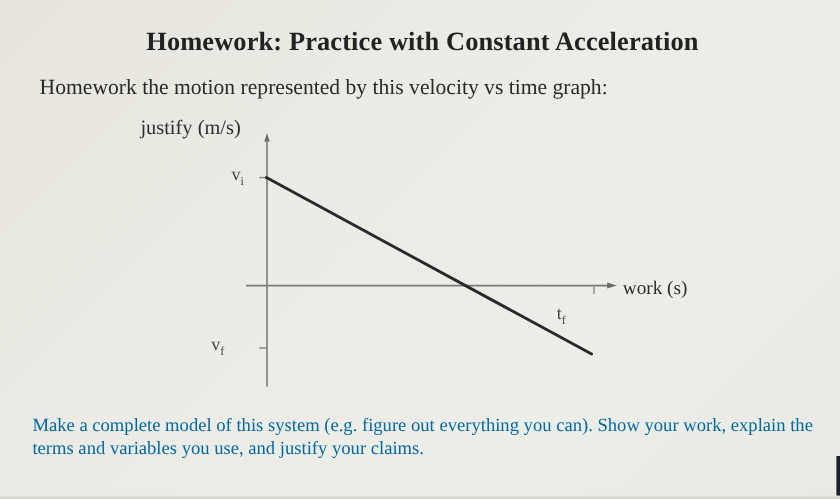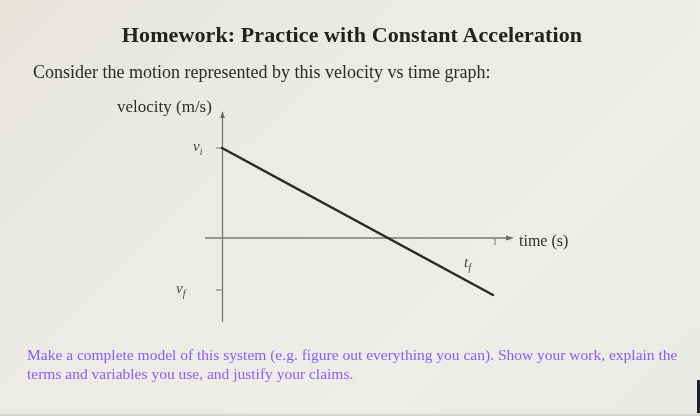--- a/index.html
+++ b/index.html
@@ -17,41 +17,41 @@
   .intro {
     position:absolute; left:33px; top:62px; font-size:18px; color:#2a2a2a;
   }
   .ylabel {
     position:absolute; left:117px; top:97px; font-size:17px; color:#2e2e2e;
   }
   .xlabel {
     position:absolute; left:519px; top:232px; font-size:16px; color:#2e2e2e;
   }
   .math {
-    position:absolute; font-style:italic; font-size:15px; color:#444;
+    position:absolute; font-size:15px; color:#444;
   }
   .footer {
-    position:absolute; left:27px; top:345px; width:660px; font-size:15.5px; line-height:19px; color:#8b5cf6;
+    position:absolute; left:27px; top:345px; width:660px; font-size:15.5px; line-height:19px; color:#0369a1;
   }
   svg.graph { position:absolute; left:0; top:0; }
   .edge {
     position:absolute; right:0; top:380px; width:3px; height:36px; background:#1a2230;
   }
   .bottom-shadow {
     position:absolute; left:0; bottom:0; width:700px; height:3px; background:linear-gradient(#e6e6e0,#cfcfc8);
   }
 </style>
 </head>
 <body>
 
 <div class="title">Homework: Practice with Constant Acceleration</div>
-<div class="intro">Consider the motion represented by this velocity vs time graph:</div>
+<div class="intro">Homework the motion represented by this velocity vs time graph:</div>
 
-<div class="ylabel">velocity (m/s)</div>
-<div class="xlabel">time (s)</div>
+<div class="ylabel">justify (m/s)</div>
+<div class="xlabel">work (s)</div>
 
 <svg class="graph" width="700" height="416" viewBox="0 0 700 416">
 
   <line x1="222.5" y1="116" x2="222.5" y2="322" stroke="#7a7a76" stroke-width="1.3"></line>
   <polygon points="222.5,111 220.2,118 224.8,118" fill="#6a6a66"></polygon>
 
   <line x1="205" y1="238" x2="508" y2="238" stroke="#7a7a76" stroke-width="1.3"></line>
   <polygon points="514,238 506,235.5 506,240.5" fill="#6a6a66"></polygon>
 
   <line x1="216" y1="148" x2="223" y2="148" stroke="#8a8a86" stroke-width="1.2"></line>

